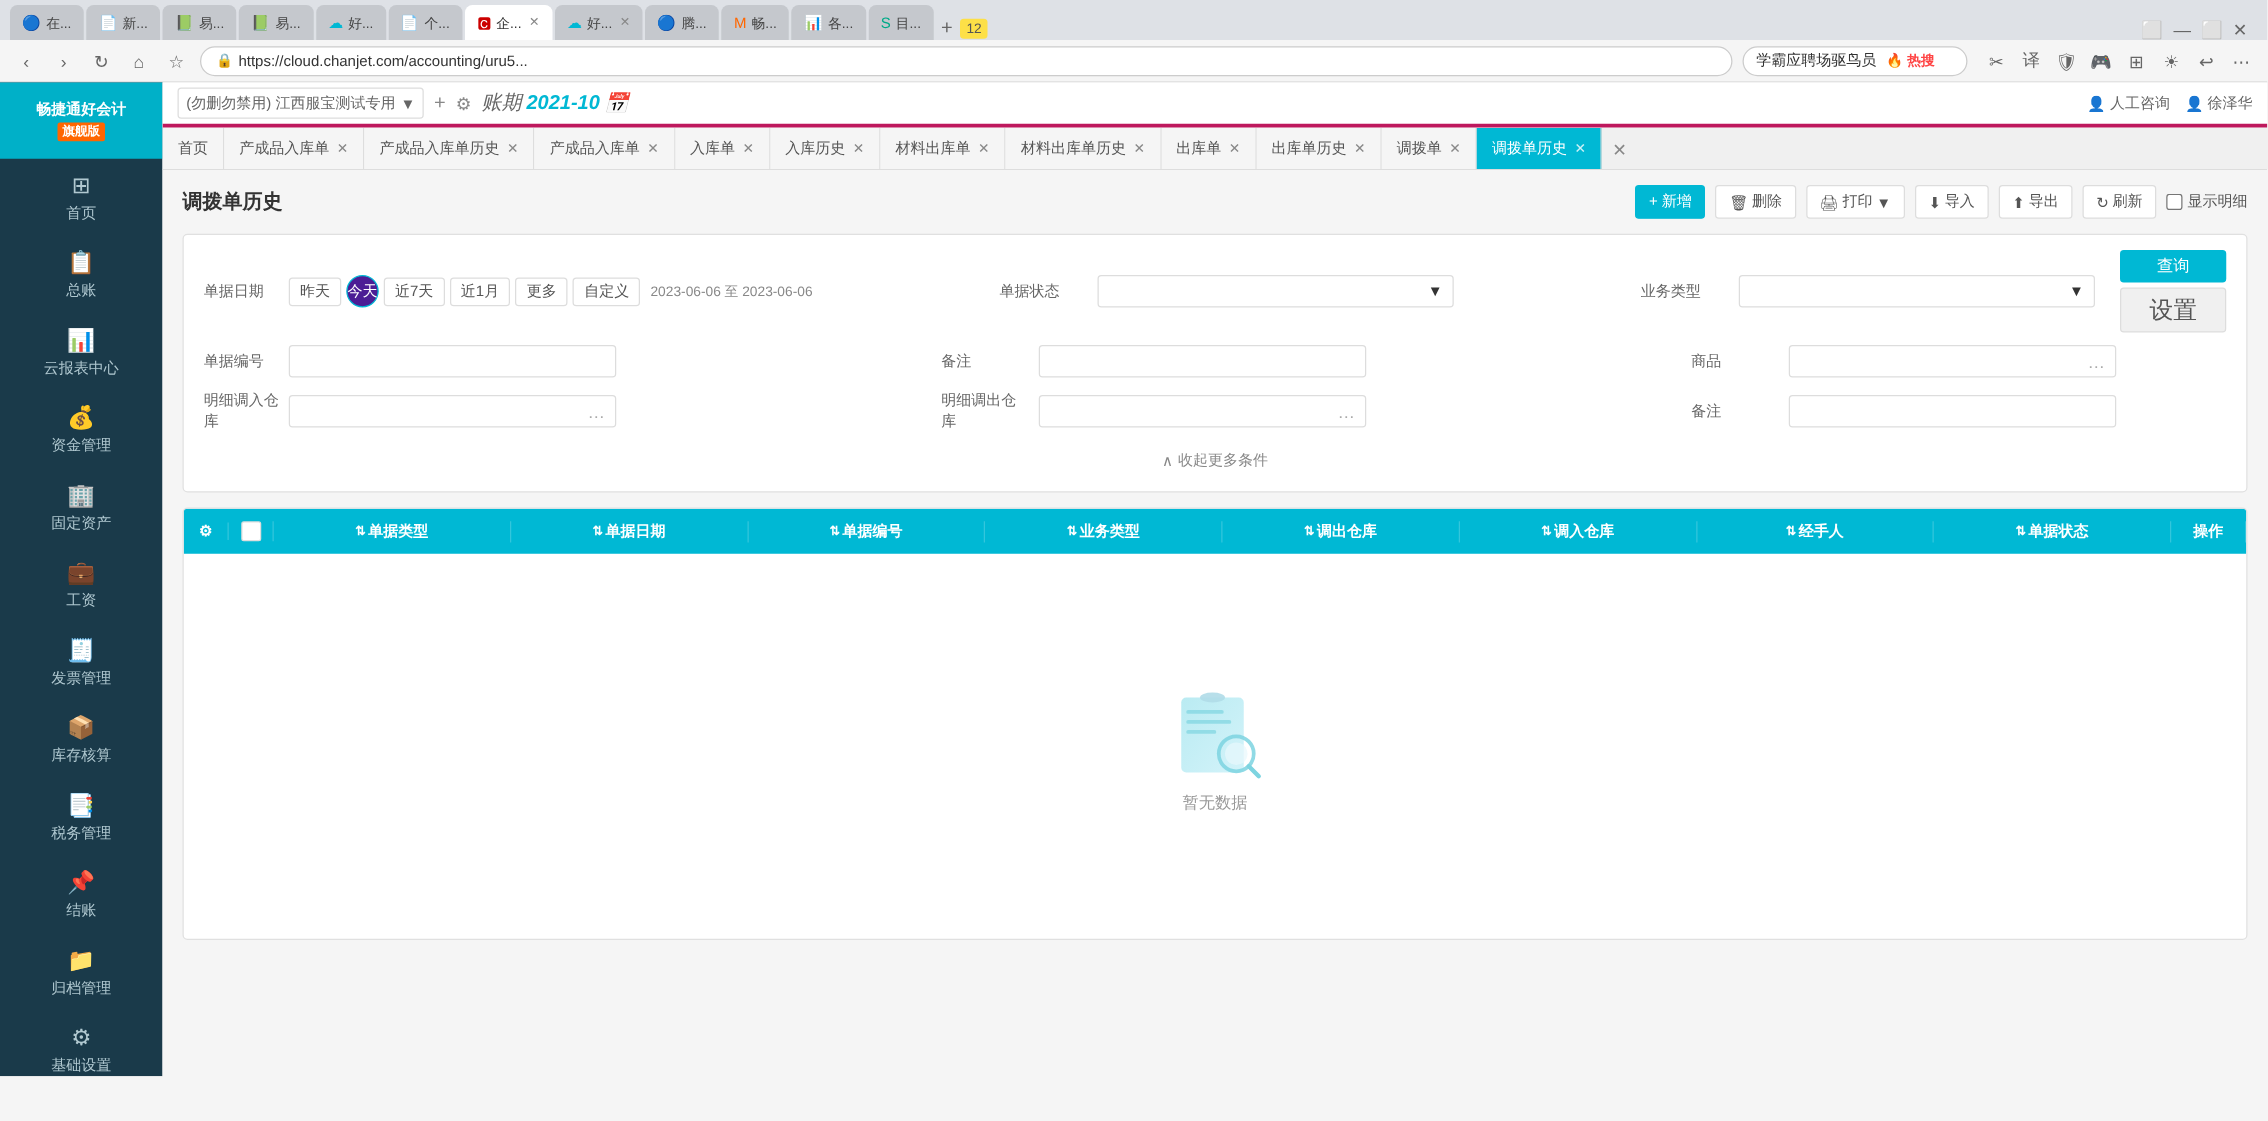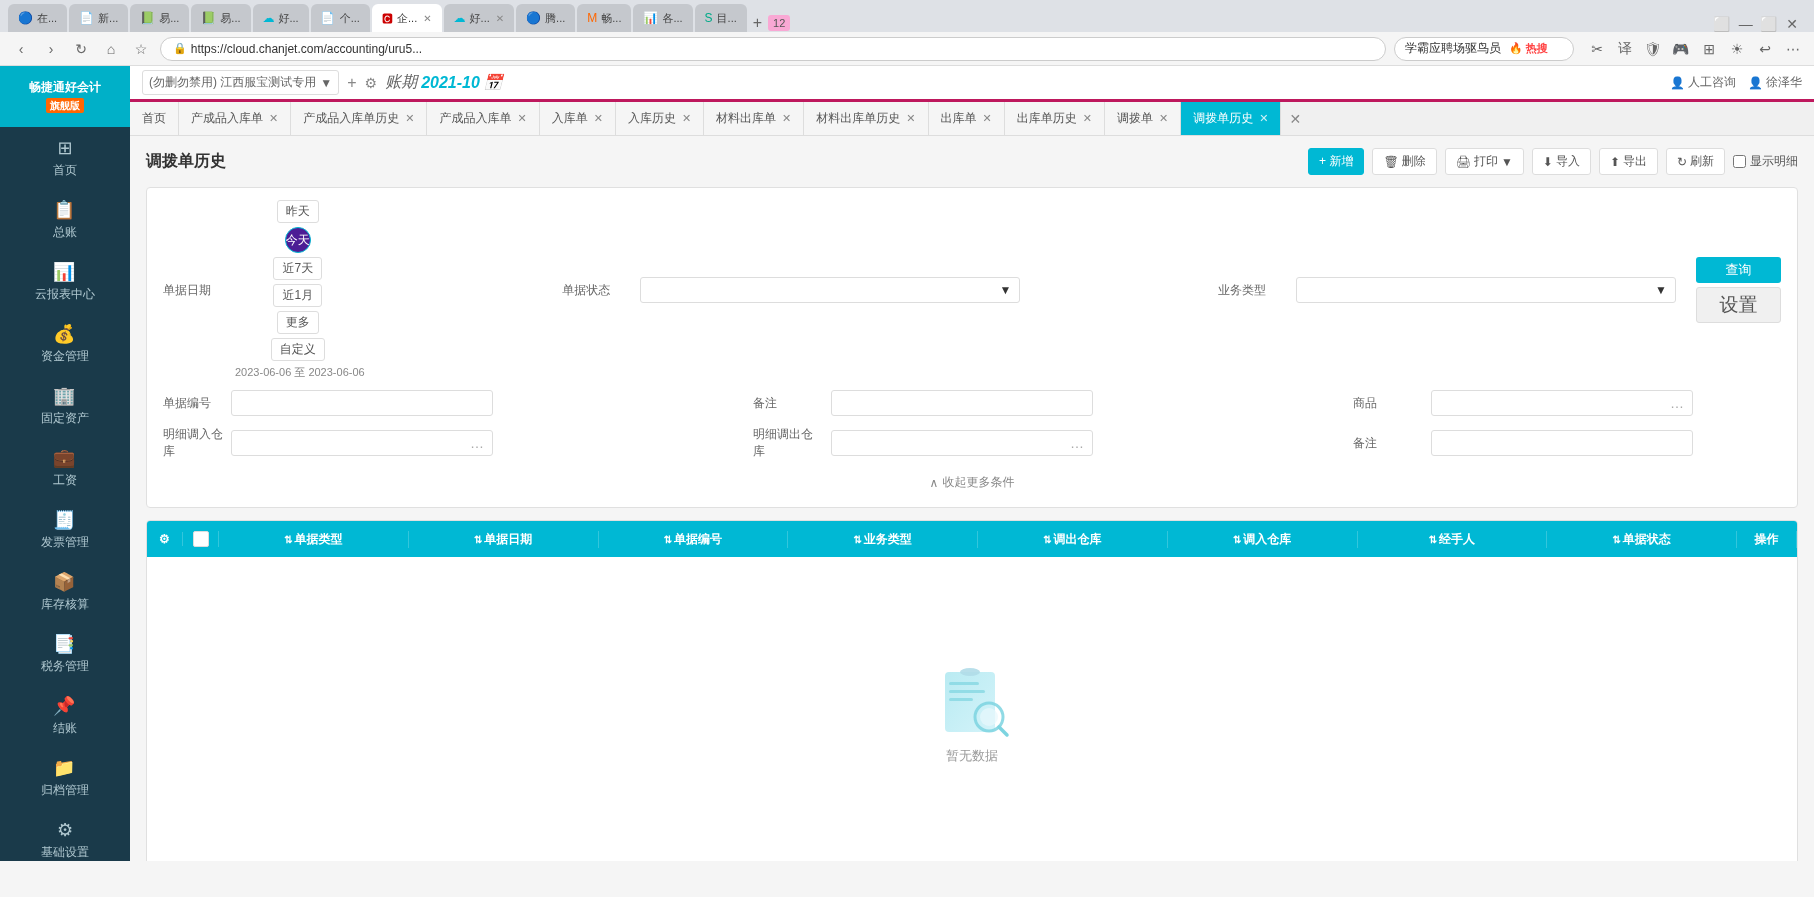--- a/index.html
+++ b/index.html
@@ -259,21 +259,20 @@
       font-size: 12px;
       color: #666;
       width: 60px;
       flex-shrink: 0;
     }
     .filter-label.wide { width: 70px; }
     .date-btns {
       display: flex;
       align-items: center;
       gap: 4px;
-      flex-direction: column;
     }
     .date-btn {
       padding: 2px 8px;
       font-size: 12px;
       border: 1px solid #ddd;
       border-radius: 3px;
       background: #fff;
       cursor: pointer;
       color: #555;
     }
@@ -463,21 +462,21 @@
   <div class="browser-tab">
     <span style="color:#00aa44;font-size:12px;">📊</span>
     <span>各...</span>
   </div>
   <div class="browser-tab">
     <span style="color:#00aa88;font-size:12px;">S</span>
     <span>目...</span>
   </div>
   <div style="display:flex;align-items:center;gap:6px;margin-left:4px;">
     <span style="font-size:16px;color:#666;cursor:pointer;">+</span>
-    <span style="font-size:11px;background:#f9a8d4;padding:2px 5px;border-radius:3px;color:#555;">12</span>
+    <span style="font-size:11px;background:#fde047;padding:2px 5px;border-radius:3px;color:#555;">12</span>
   </div>
   <div style="margin-left:auto;display:flex;gap:8px;align-items:center;padding-right:8px;">
     <span style="font-size:14px;color:#666;cursor:pointer;">⬜</span>
     <span style="font-size:14px;color:#666;cursor:pointer;">—</span>
     <span style="font-size:14px;color:#666;cursor:pointer;">⬜</span>
     <span style="font-size:14px;color:#666;cursor:pointer;">✕</span>
   </div>
 </div>
 
 <div class="address-bar">

